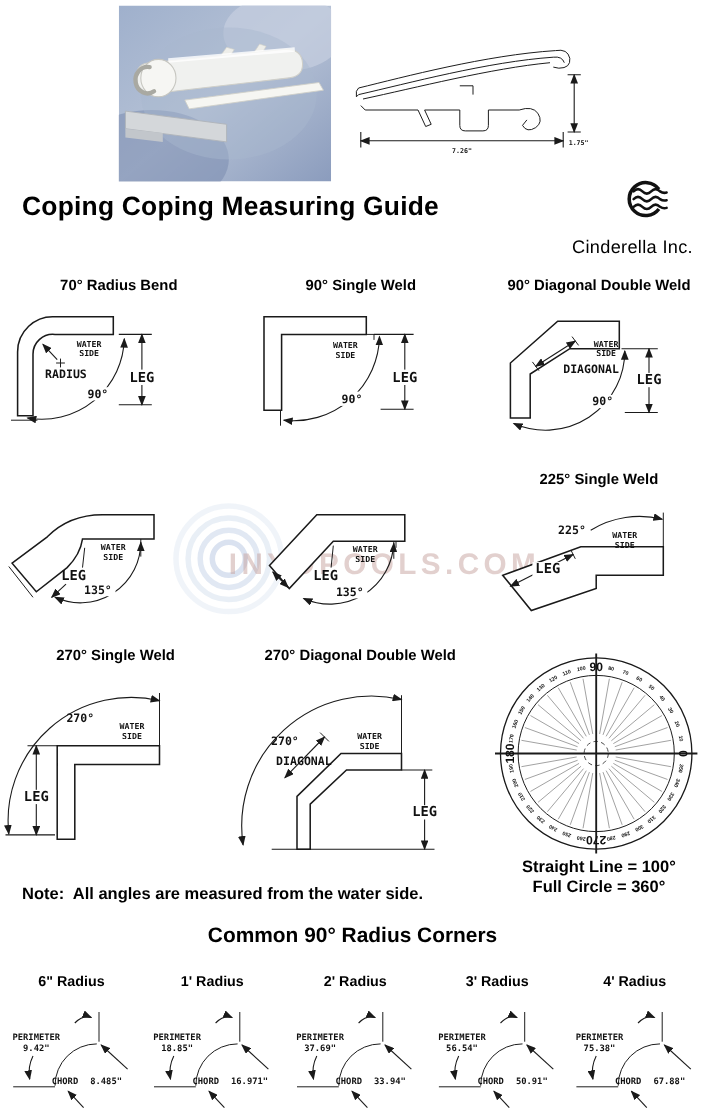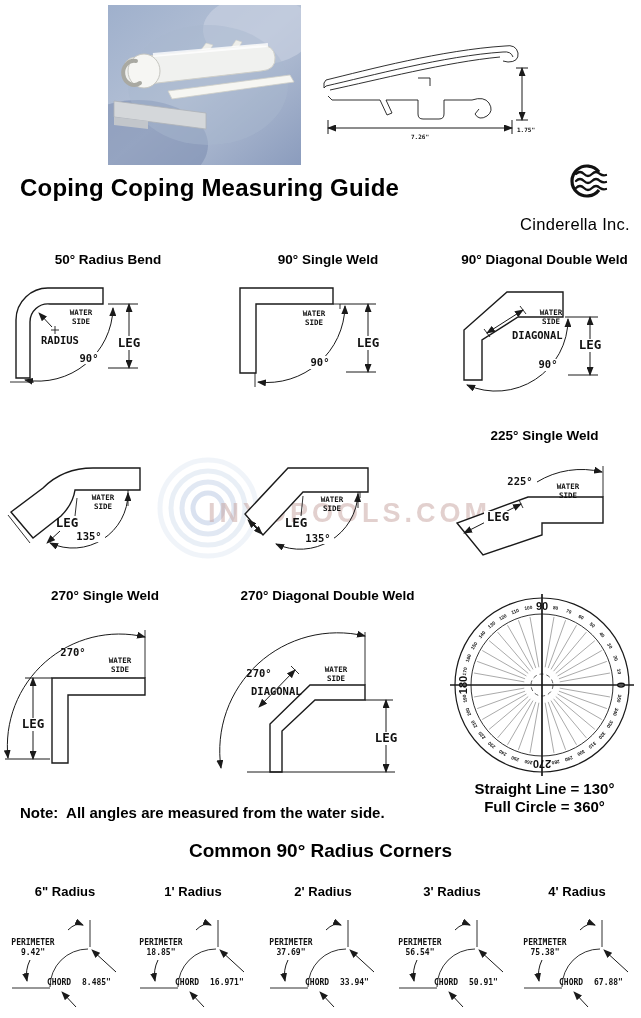--- a/index.html
+++ b/index.html
@@ -123,21 +123,21 @@
       <g fill="none" stroke="#111" stroke-width="2.3" stroke-linecap="round">
         <path d="M66,12 q4,-4 8,0 q4,4 8,0 q4,-4 8,0 q3,2 6,1"></path>
         <path d="M66,19 q4,-4 8,0 q4,4 8,0 q4,-4 8,0 q3,2 6,1"></path>
         <path d="M66,26 q4,-4 8,0 q4,4 8,0 q4,-4 8,0 q3,2 6,1"></path>
       </g>
     </svg>
     <div id="brand-name">Cinderella Inc.</div>
   </div>
 
   <div class="abs" style="left:8px;top:252px;width:200px;height:150px">
-    <div class="dtitle">50° Radius Bend</div>
+    <div class="dtitle">70° Radius Bend</div>
     <svg class="dsvg" style="top:26px" width="200" height="128">
       <path class="band" d="M95,10 L42,10 A32,32 0 0 0 8,42 L8,100 L22,100 L22,44 A18,18 0 0 1 42,26 L95,26 Z"></path>
       <path class="thin" d="M2,104 L26,104"></path>
       <path class="dim" d="M100,26 H130 M100,90 H130"></path>
       <path class="dim" d="M121,26 V90" marker-start="url(#arrS)" marker-end="url(#arrE)"></path>
       <path class="dim" d="M105,30 A75,75 0 0 1 17,102" marker-start="url(#arrS)" marker-end="url(#arrE)"></path>
       <path class="thin" d="M43,52 H51 M47,48 V56"></path>
       <path class="dim" d="M44,49 L31,35" marker-end="url(#arrE)"></path>
       <rect class="wbg" x="108" y="58" width="27" height="14"></rect>
       <text x="121" y="69" text-anchor="middle" class="cl">LEG</text>
@@ -334,21 +334,21 @@
         <text x="161.5499814951862" y="132.00000000000003" class="pt" text-anchor="middle" dominant-baseline="middle" transform="rotate(-240 161.5499814951862 132.00000000000003)">330</text>
         <line x1="110.91446717414635" y1="99.15636257986203" x2="158.83879083422767" y2="116.59938988947113" class="spoke"></line>
         <text x="167.29602442130084" y="119.67757117940215" class="pt" text-anchor="middle" dominant-baseline="middle" transform="rotate(-250 167.29602442130084 119.67757117940215)">340</text>
         <line x1="111.72653955421974" y1="96.12566719800476" x2="161.95173495784235" y2="104.98172425901825" class="spoke"></line>
         <text x="170.8150047349522" y="106.54455785802064" class="pt" text-anchor="middle" dominant-baseline="middle" transform="rotate(-260 170.8150047349522 106.54455785802064)">350</text>
         <text x="172" y="93" class="pc" text-anchor="middle" dominant-baseline="middle" transform="rotate(90 172 93)">0</text>
         <text x="94" y="15" class="pc" text-anchor="middle" dominant-baseline="middle" transform="rotate(0 94 15)">90</text>
         <text x="16" y="92.99999999999999" class="pc" text-anchor="middle" dominant-baseline="middle" transform="rotate(-90 16 92.99999999999999)">180</text>
         <text x="93.99999999999999" y="171" class="pc" text-anchor="middle" dominant-baseline="middle" transform="rotate(-180 93.99999999999999 171)">270</text>
       </svg>
-    <div id="prot-caption1">Straight Line = 130°</div>
+    <div id="prot-caption1">Straight Line = 100°</div>
     <div id="prot-caption2">Full Circle = 360°</div>
   </div>
 
   <div id="note">Note:  All angles are measured from the water side.</div>
 
   <div id="common-title">Common 90° Radius Corners</div>
   <div class="abs" id="corners-row" style="left:0;top:884px;width:641px;height:134px">
       <div class="corner-item" style="left: 2px;">
       <div class="c-title">6" Radius</div>
       <svg class="dsvg" style="top:18px" width="126" height="112">

